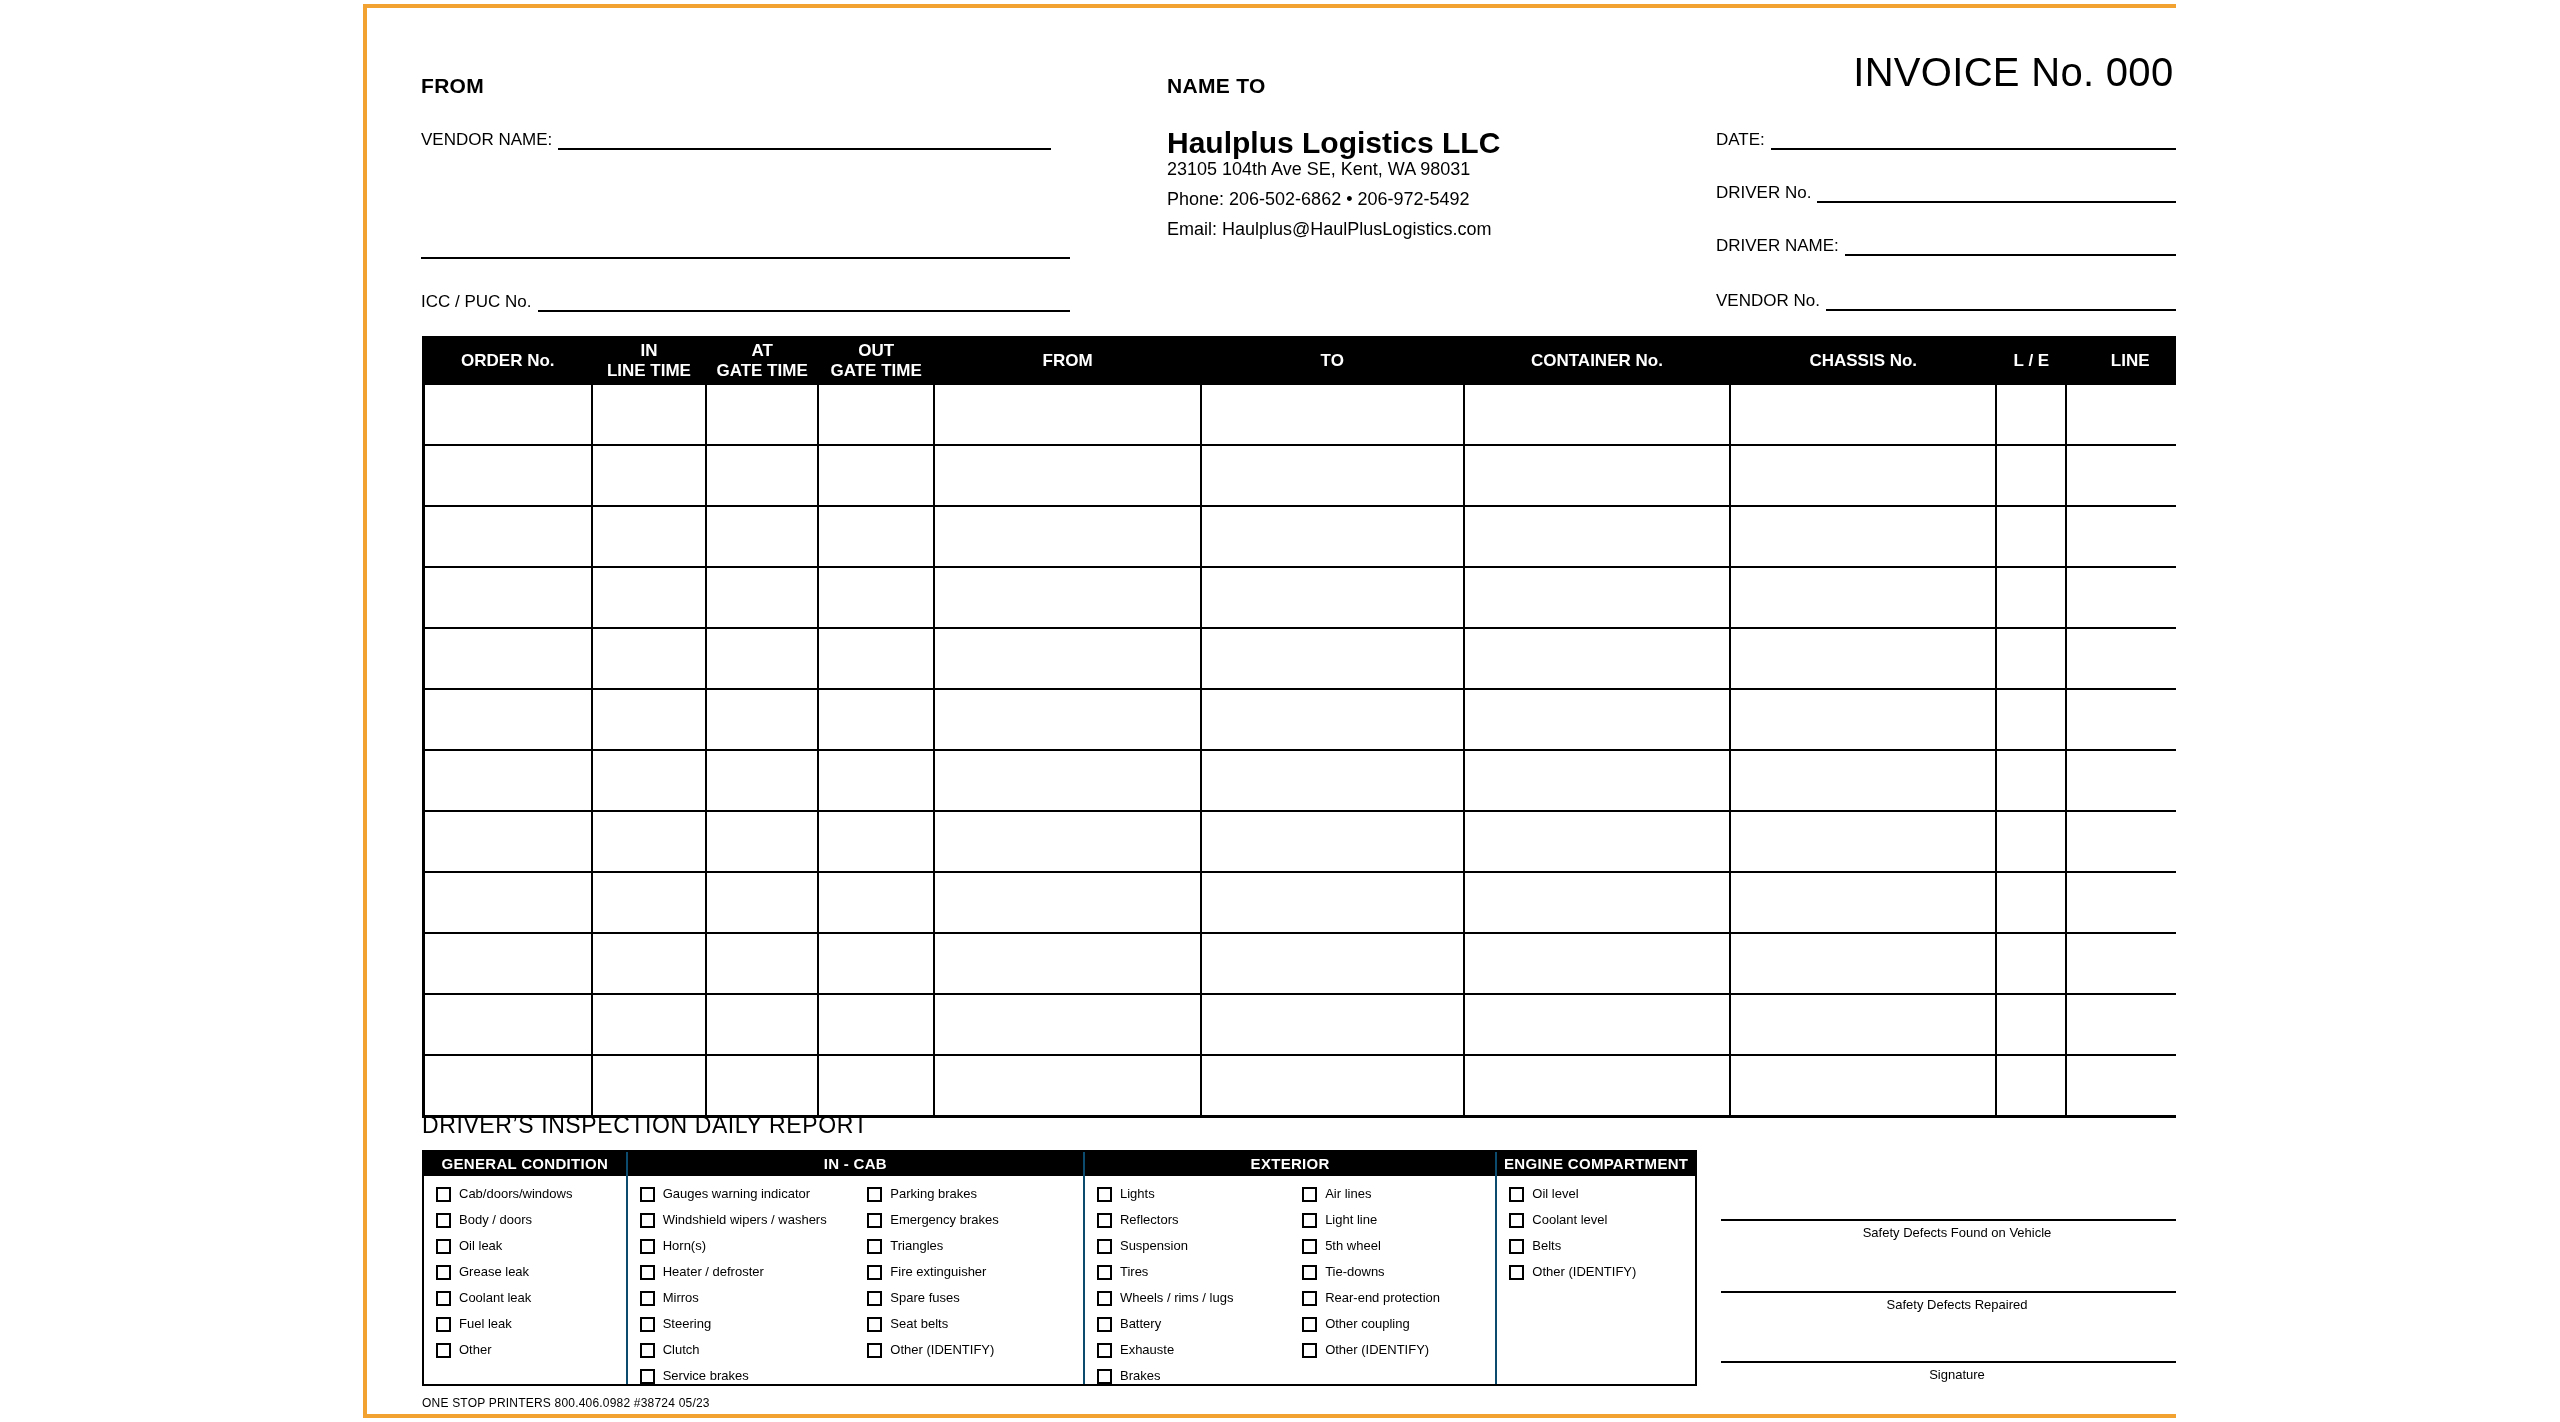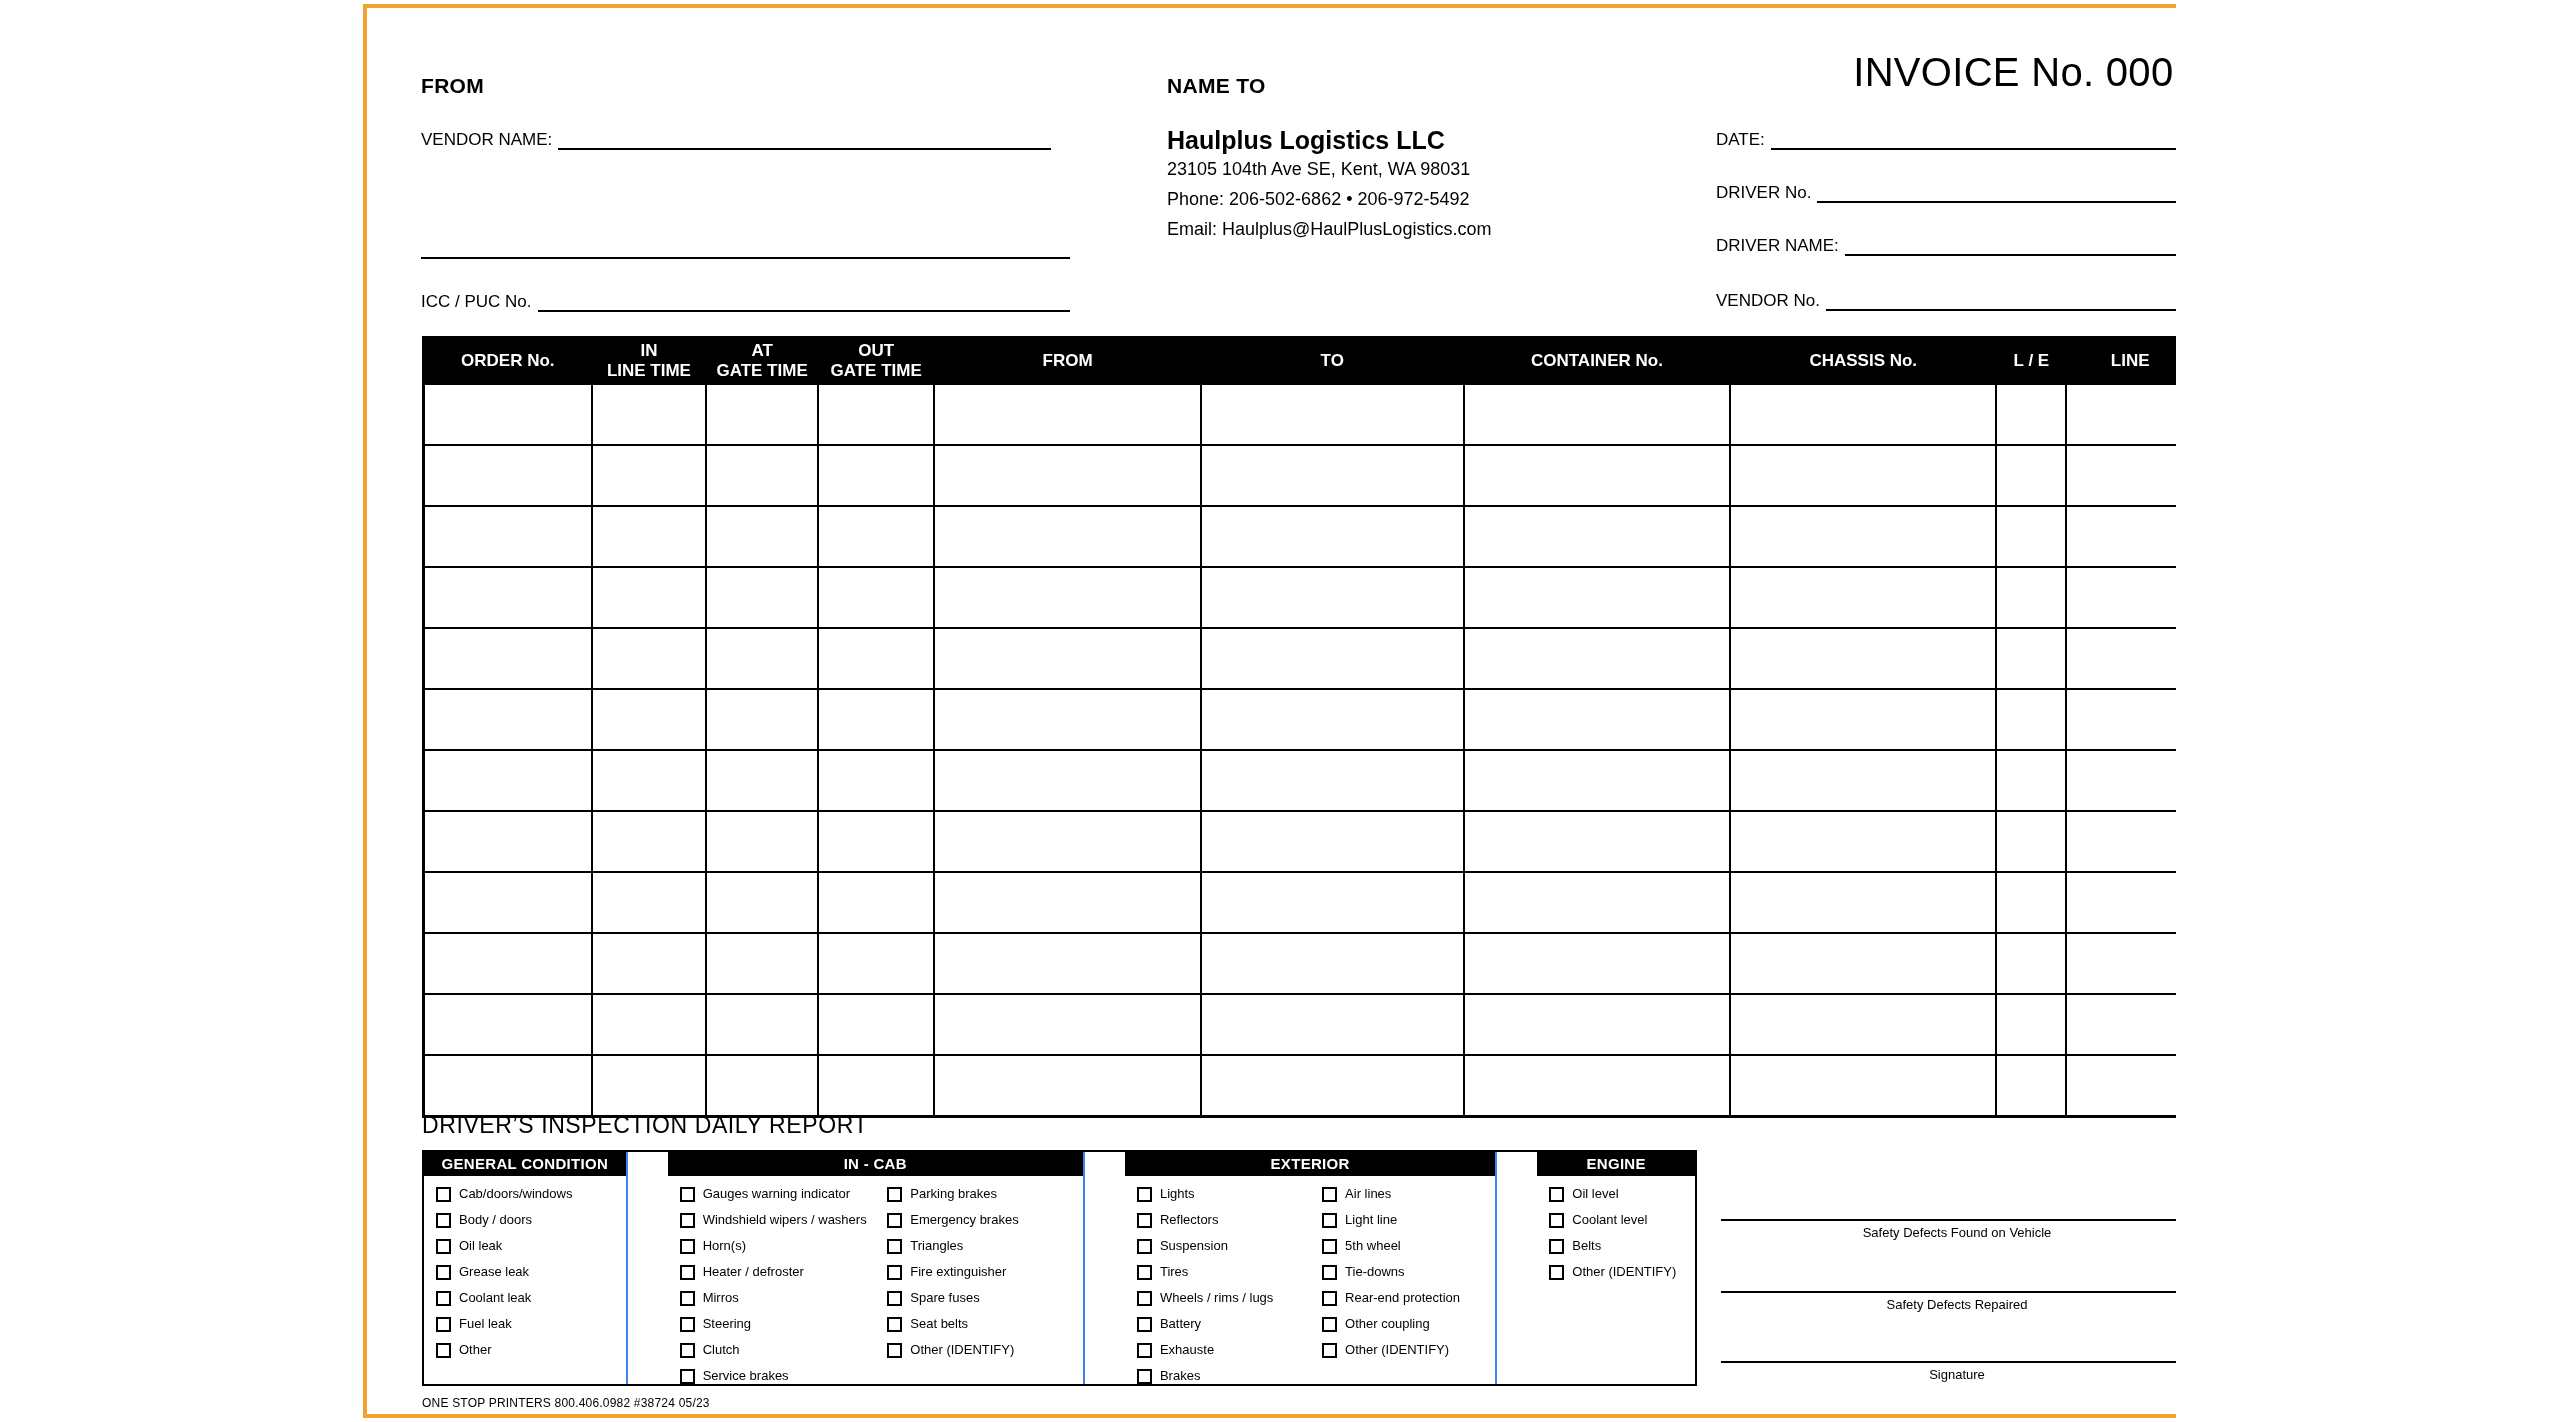--- a/index.html
+++ b/index.html
@@ -25,21 +25,21 @@
   .section-heading{font-size:21px;font-weight:bold;letter-spacing:.3px;}
   .invoice-no{font-size:40px;font-weight:400;letter-spacing:.3px;text-align:right;}
 
   
   .field-row{display:flex;align-items:flex-end;}
   .field-row .lbl{font-size:17px;white-space:nowrap;padding-right:6px;line-height:1.1;}
   .field-row .line{flex:1;border-bottom:2px solid #000;height:22px;}
   .blank-line{border-bottom:2px solid #000;height:0;}
 
   
-  .billto-company{font-size:25px;font-weight:bold;}
+  .billto-company{font-size:30px;font-weight:bold;}
   .billto-text{font-size:18px;line-height:1.1;}
 
   
   table.order{
     border-collapse:collapse;
     table-layout:fixed;
     width:1774px;
     border:3px solid #000;
   }
   table.order th{
@@ -60,21 +60,21 @@
   
   .insp-title{font-size:23px;letter-spacing:.6px;font-weight:400;}
   .insp-table{
     display:flex;
     box-sizing:border-box;
     border:2px solid #000;
     width:1275px;height:236px;
     background:#fff;
   }
   .insp-sec{box-sizing:border-box;display:flex;flex-direction:column;}
-  .insp-sec + .insp-sec{border-left:2px solid #3b82f6;padding-left:40px;}
+  .insp-sec + .insp-sec{border-left:2px solid #0c4a6e;}
   .insp-sec:nth-child(1){width:202px;}
   .insp-sec:nth-child(2){width:458px;}
   .insp-sec:nth-child(3){width:413px;}
   .insp-sec:nth-child(4){width:200px;}
   .insp-head{
     background:#000;color:#fff;
     font-size:15px;font-weight:bold;
     text-align:center;
     height:24px;line-height:24px;
     letter-spacing:.3px;

